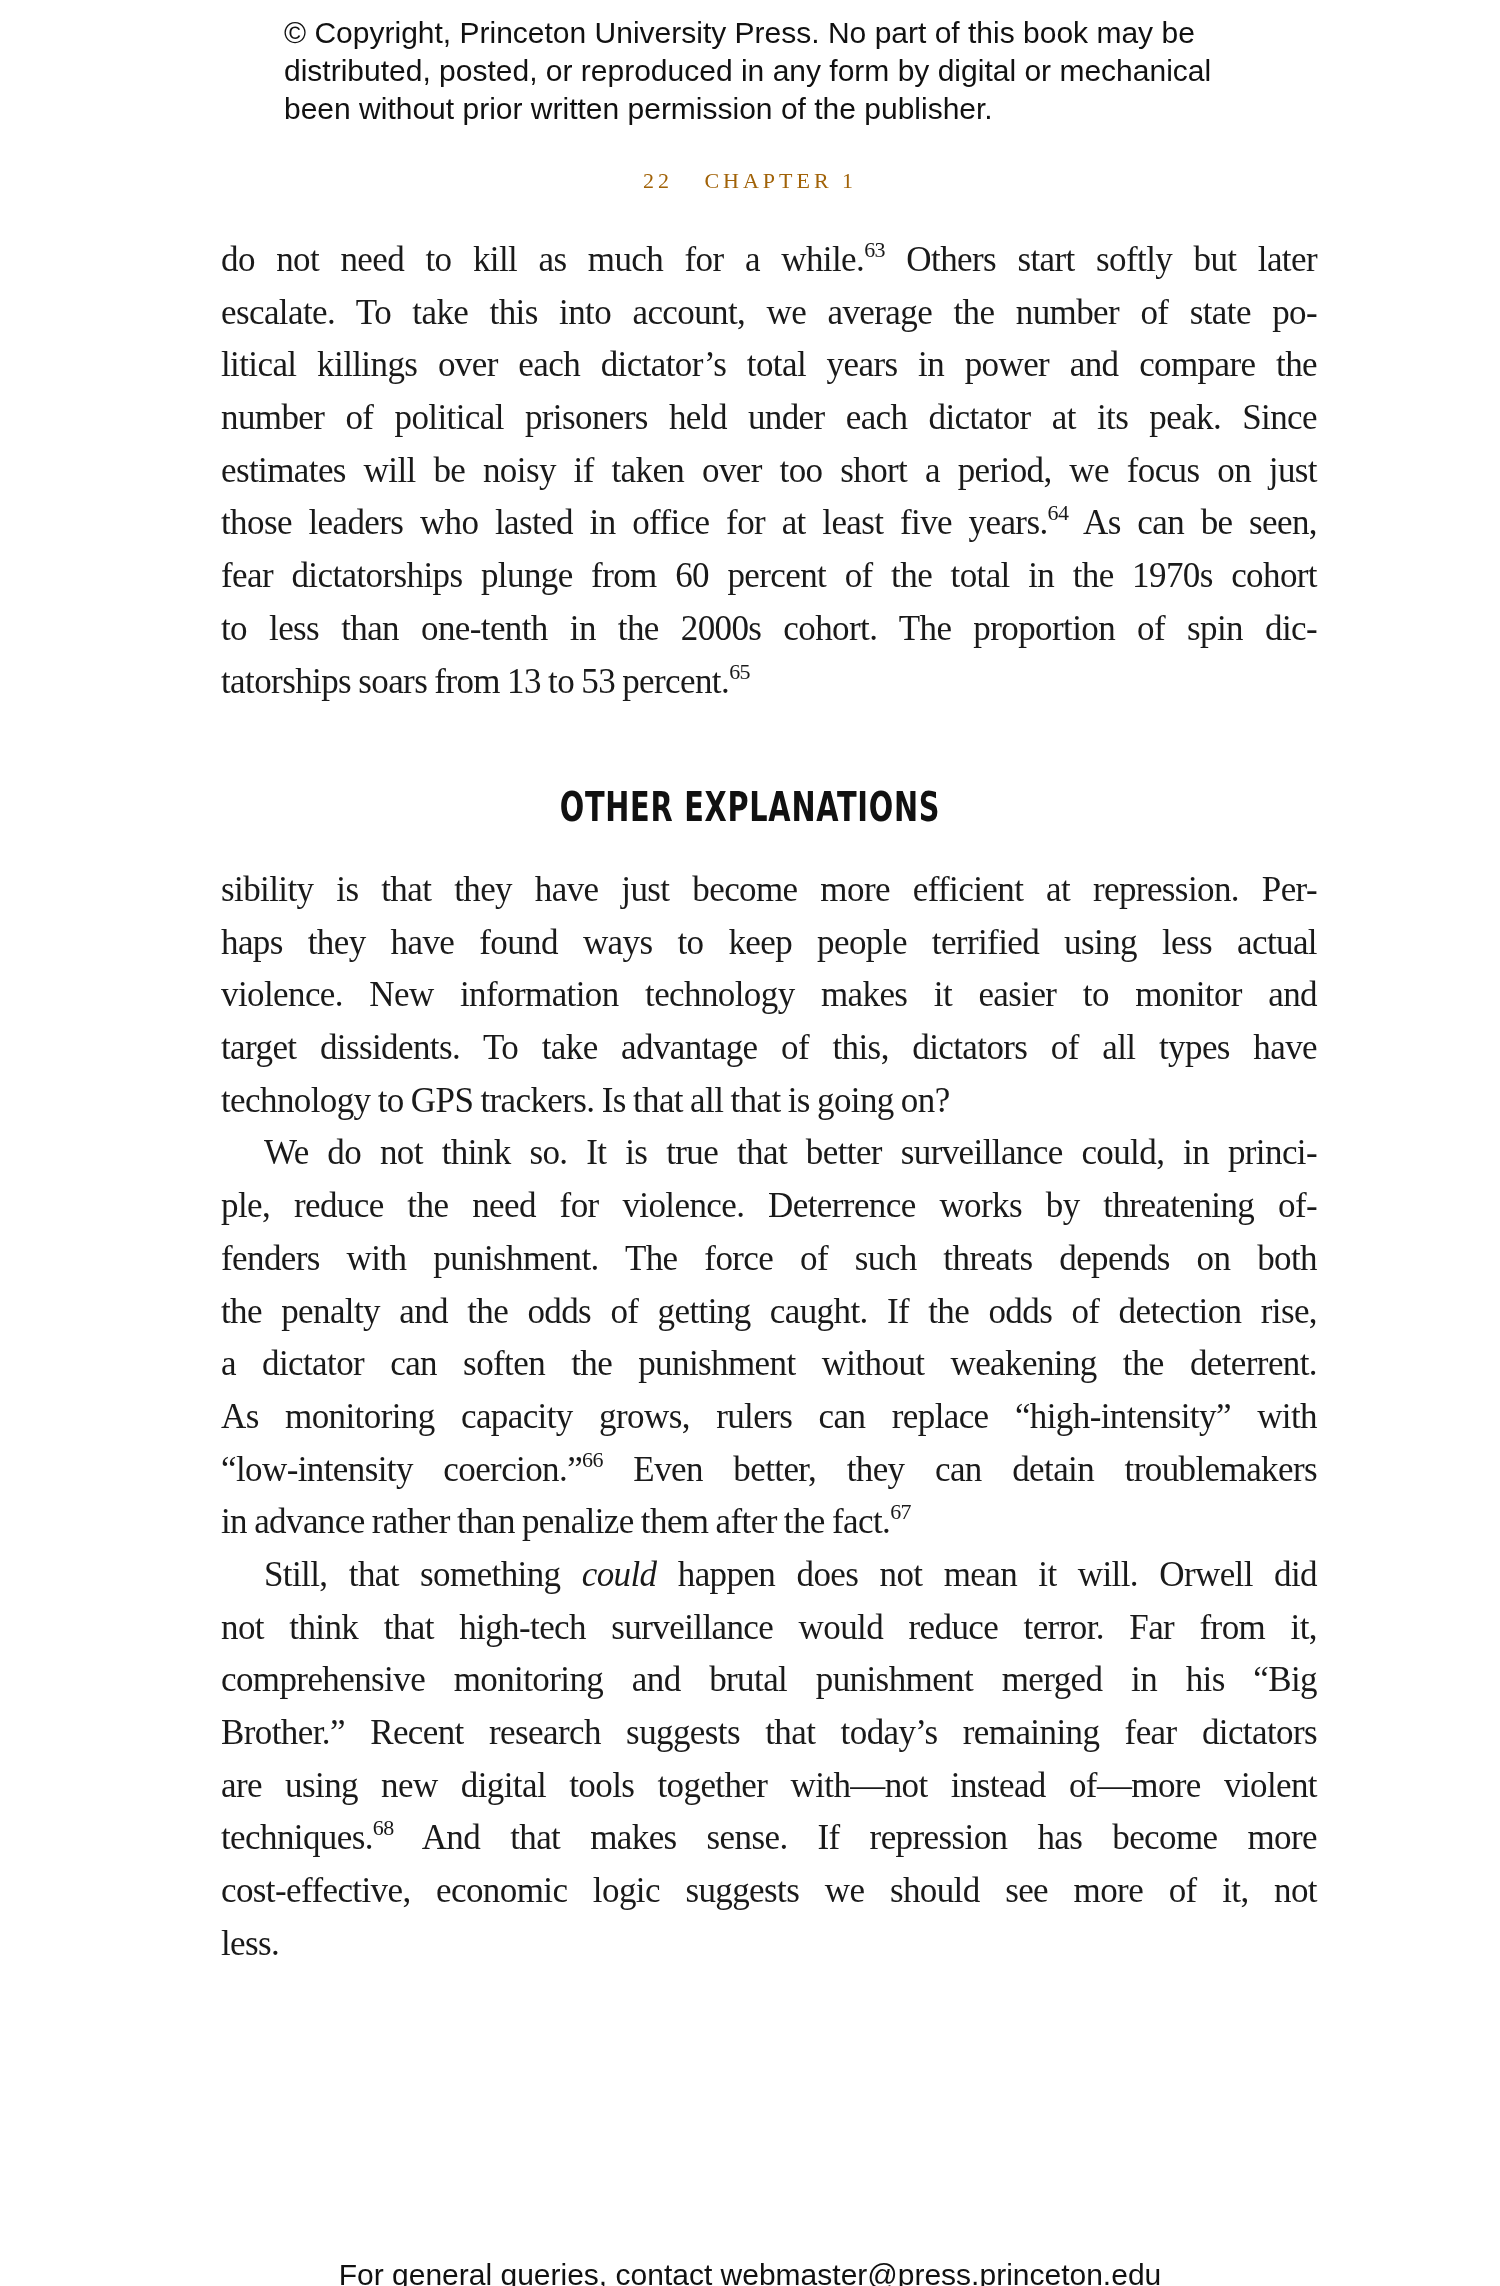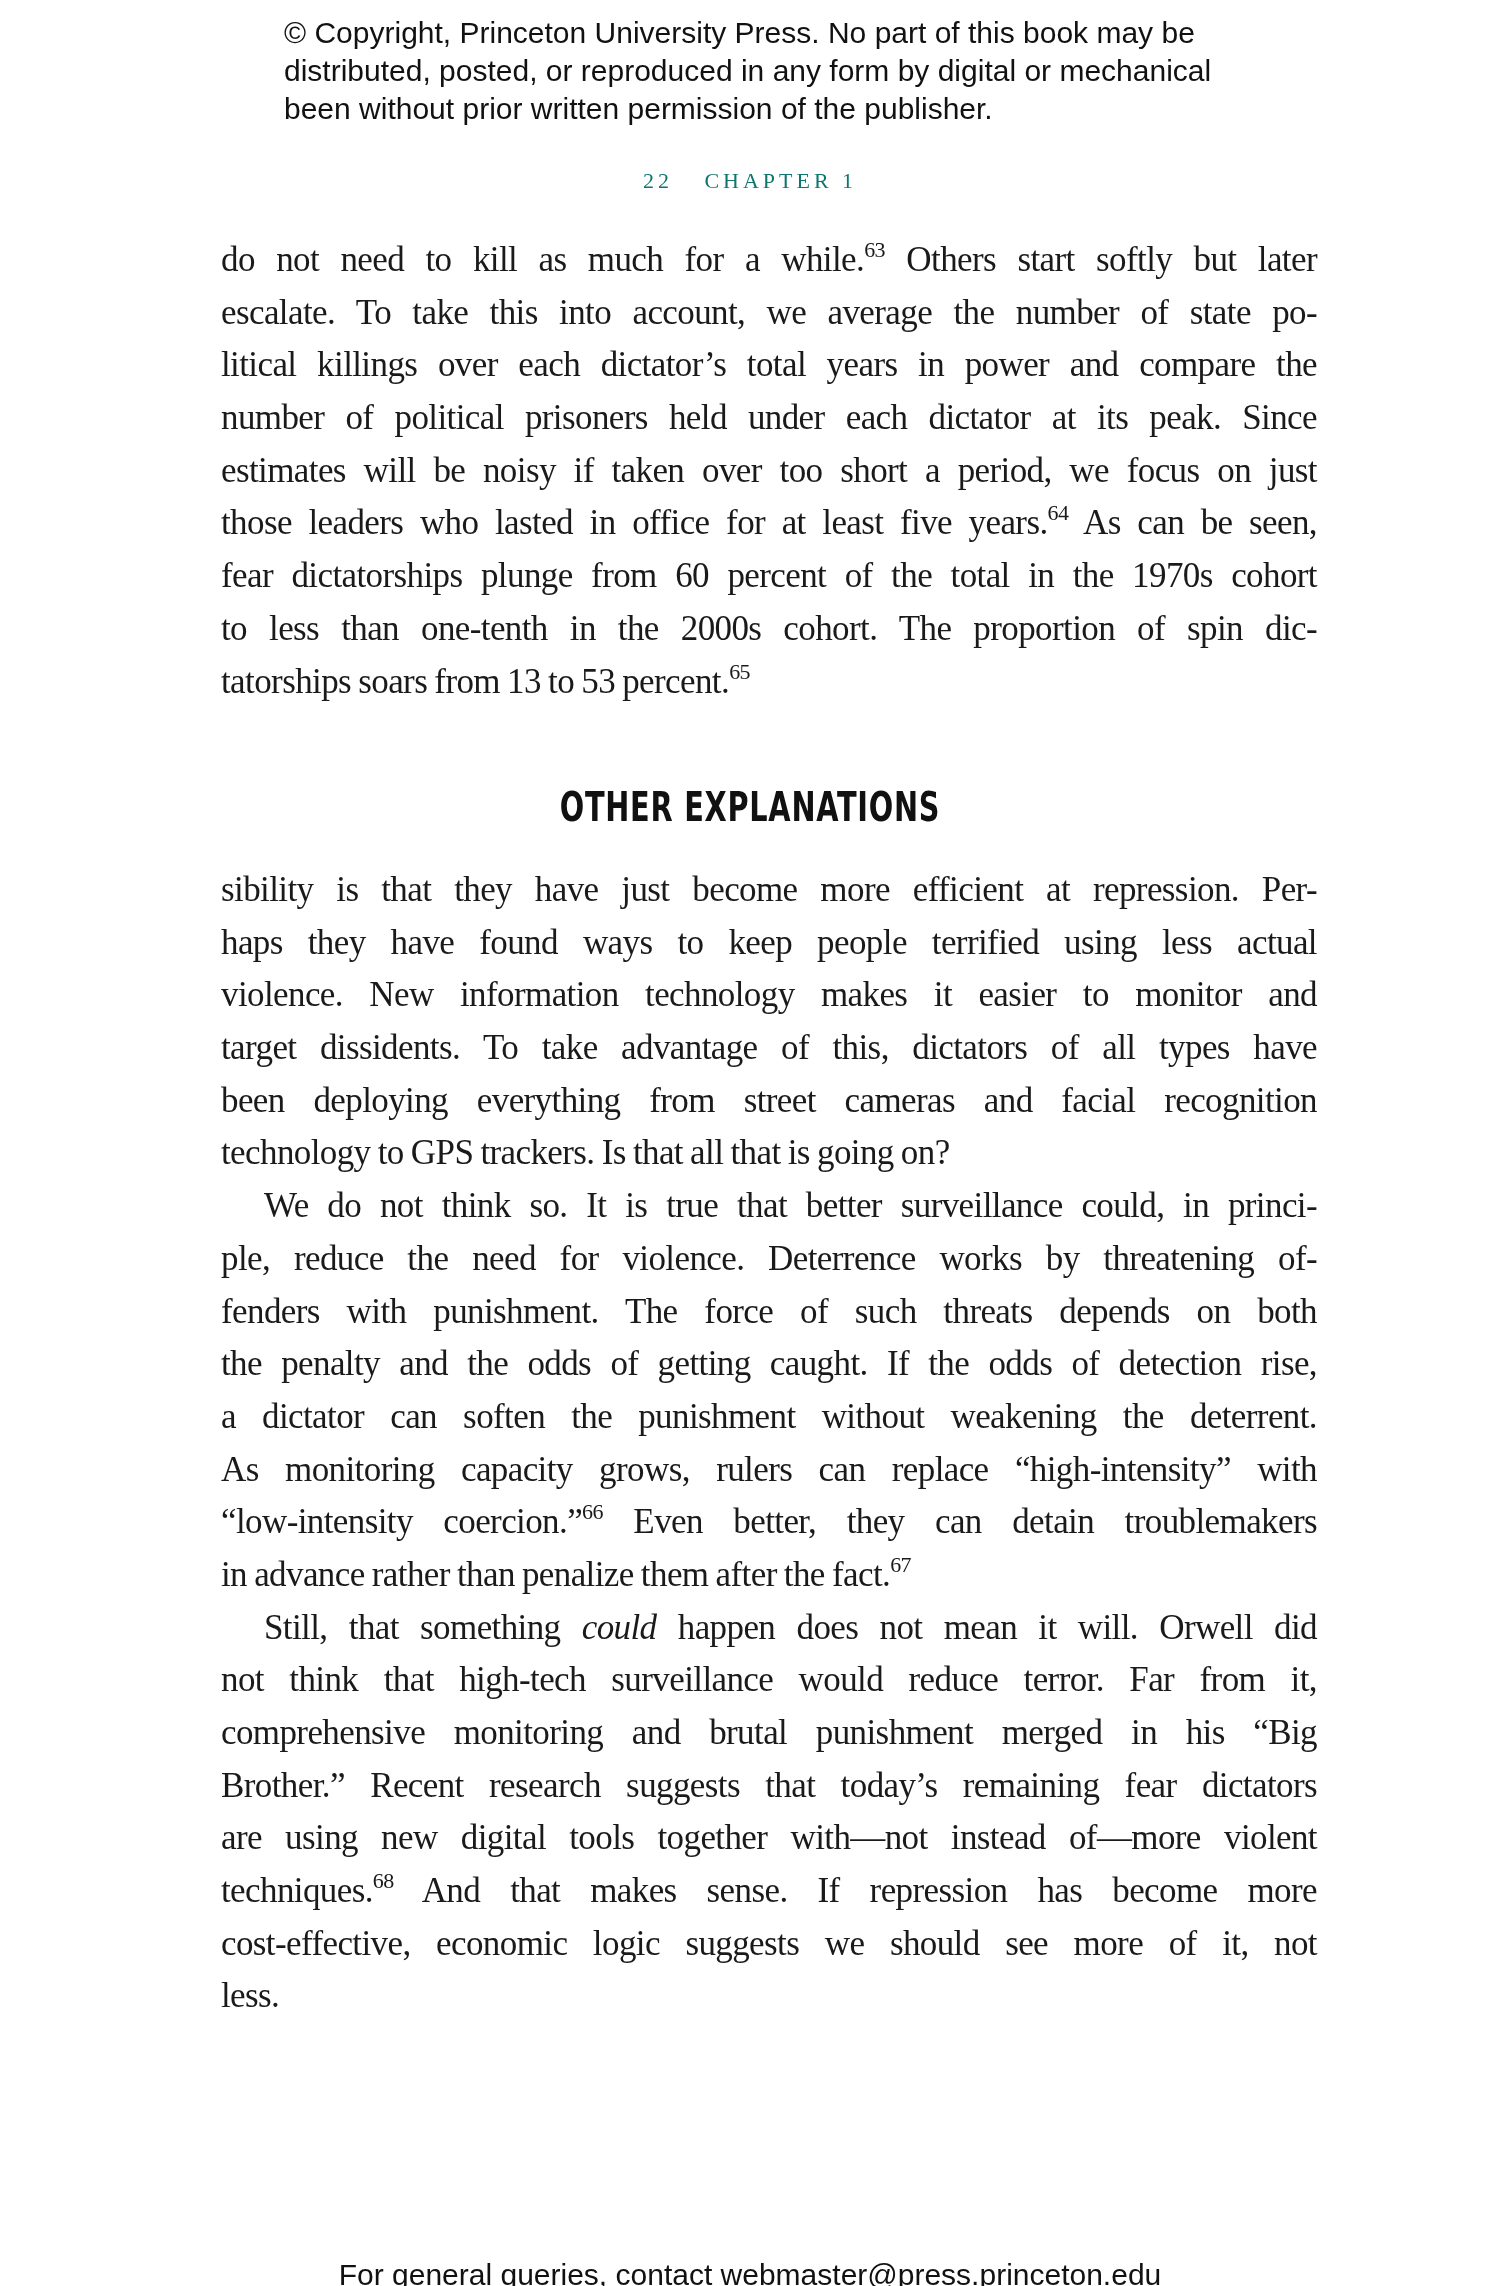--- a/index.html
+++ b/index.html
@@ -1,21 +1,21 @@
 <!DOCTYPE html>
 <html><head>
 <meta charset="utf-8">
 <style>
   html, body { margin:0; padding:0; background:#ffffff; }
   body { width:1500px; height:2286px; position:relative; overflow:hidden; color:#1a1a1a; }
   .copyright { position:absolute; left:258px; top:14px; width:1100px;
     font-family:"Liberation Sans", sans-serif; font-size:30px; line-height:38px; color:#111;margin-left:26px; }
   .copyright div { white-space:nowrap; }
   .running-head { position:absolute; left:0; width:1500px; top:168px; text-align:center;
-    font-family:"Liberation Serif", serif; font-size:22px; letter-spacing:4px; color:#0f766e; }
+    font-family:"Liberation Serif", serif; font-size:22px; letter-spacing:4px; color:#a16207; }
   .running-head .num { margin-right:22px; }
   .body { position:absolute; left:221px; width:1096px;
     font-family:Liberation Serif, serif; font-size:35px; color:#1a1a1a; }
   .line { height:52.7px; line-height:52.7px; white-space:nowrap; text-align:justify;
     text-align-last:justify; overflow:visible; letter-spacing:-0.6px; word-spacing:-1px; }
   .line.last { text-align-last:left; }
   .line.indent { padding-left:43px; }
   sup { font-size:22px; line-height:0; vertical-align:14px; }
   .heading { position:absolute; left:0; width:1500px; top:784px; text-align:center;
     font-family:"DejaVu Sans", sans-serif; font-weight:bold; font-size:40px; letter-spacing:1px;
@@ -49,21 +49,20 @@
     <div class="line last"><span>tatorships soars from 13 to 53 percent.</span><sup>65</sup></div>
   </div>
 
 <div class="heading">OTHER EXPLANATIONS</div>
 
 <div class="body" id="s2" style="top:864px;">
     <div class="line"><span>sibility is that they have just become more efficient at repression. Per-</span></div>
     <div class="line"><span>haps they have found ways to keep people terrified using less actual</span></div>
     <div class="line"><span>violence. New information technology makes it easier to monitor and</span></div>
     <div class="line"><span>target dissidents. To take advantage of this, dictators of all types have</span></div>
-    <div class="line"><span>been deploying everything from street cameras and facial recognition</span></div>
     <div class="line last"><span>technology to GPS trackers. Is that all that is going on?</span></div>
     <div class="line indent"><span>We do not think so. It is true that better surveillance could, in princi-</span></div>
     <div class="line"><span>ple, reduce the need for violence. Deterrence works by threatening of-</span></div>
     <div class="line"><span>fenders with punishment. The force of such threats depends on both</span></div>
     <div class="line"><span>the penalty and the odds of getting caught. If the odds of detection rise,</span></div>
     <div class="line"><span>a dictator can soften the punishment without weakening the deterrent.</span></div>
     <div class="line"><span>As monitoring capacity grows, rulers can replace “high-intensity” with</span></div>
     <div class="line"><span>“low-intensity coercion.”</span><sup>66</sup><span> Even better, they can detain troublemakers</span></div>
     <div class="line last"><span>in advance rather than penalize them after the fact.</span><sup>67</sup></div>
     <div class="line indent"><span>Still, that something </span><i>could</i><span> happen does not mean it will. Orwell did</span></div>

